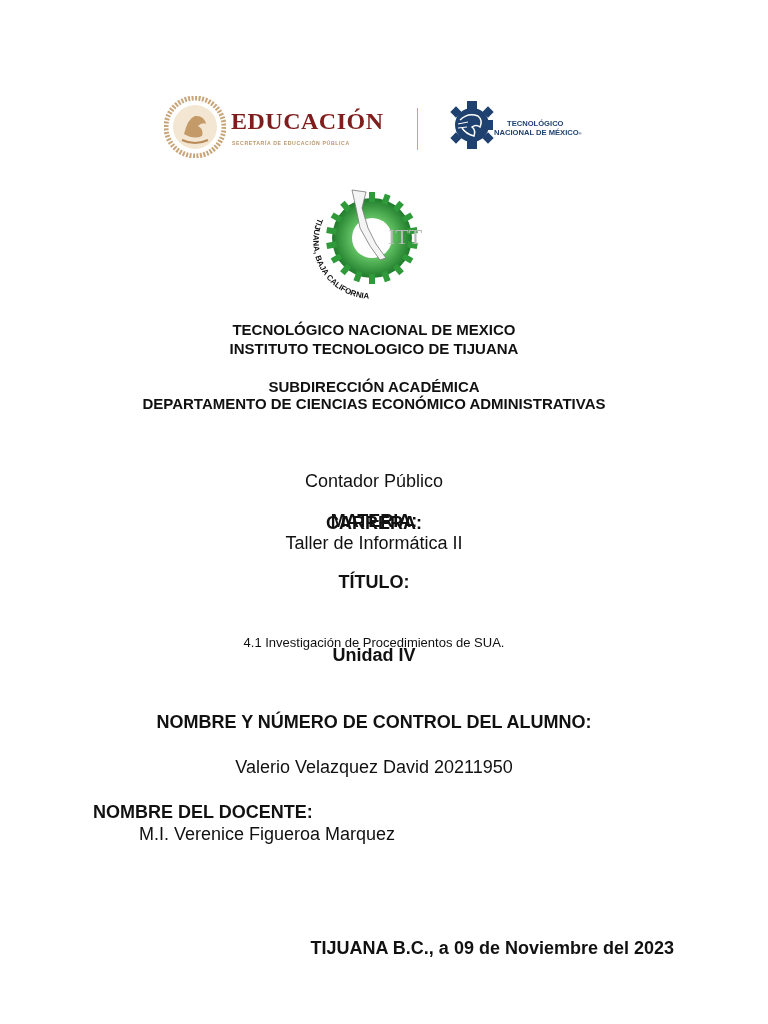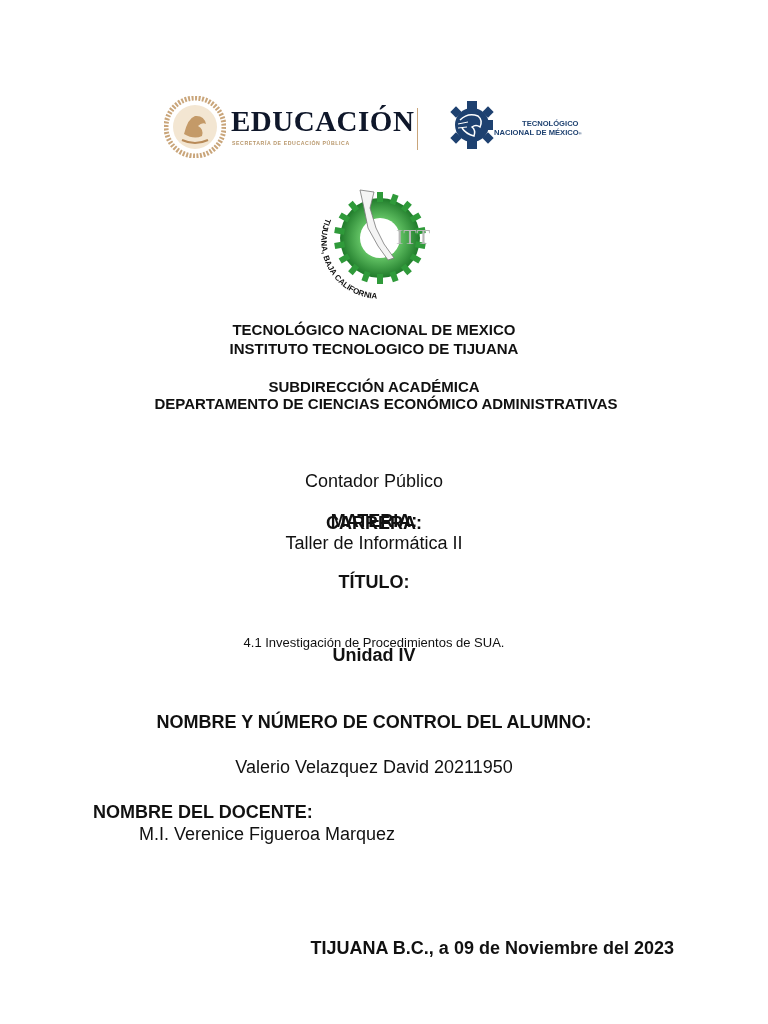--- a/index.html
+++ b/index.html
@@ -4,24 +4,24 @@
 <style>
   html, body { margin: 0; padding: 0; background: #ffffff; }
   body { width: 768px; height: 1024px; position: relative; overflow: hidden;
          font-family: "Liberation Sans", sans-serif; color: #111; }
   .abs { position: absolute; }
   .center { left: 0; width: 748px; text-align: center; }
 
   
   .sep-bar { left: 417px; top: 108px; width: 1px; height: 42px; background: #c9a57a; }
   .edu-word { left: 231px; top: 106px; font-family: "Liberation Serif", serif; font-weight: bold;
-              font-size: 29px; color: #0f172a; letter-spacing: 0.5px; line-height: 30px; }
+              font-size: 24px; color: #7f1d1d; letter-spacing: 0.5px; line-height: 30px; }
   .edu-sub { left: 232px; top: 140px; font-size: 5.2px; font-weight: bold; color: #b8976b; letter-spacing: 0.6px; }
   .tec-text { left: 494px; top: 119px; font-size: 7.6px; font-weight: bold; color: #1e4170; line-height: 9px; }
-  .tec-text .l1 { padding-left: 28px; }
+  .tec-text .l1 { padding-left: 13px; }
 
   .h1 { font-size: 15px; font-weight: bold; line-height: 19px; }
   .label-lg { font-size: 18px; font-weight: bold; line-height: 20px; }
   .val-lg { font-size: 18px; line-height: 20px; }
   .val-sm { font-size: 13px; line-height: 15px; }
 </style>
 </head>
 <body>
 
 <div class="abs" style="left:164px; top:96px; width:62px; height:62px;">
@@ -50,21 +50,21 @@
     </g>
     <path d="M10 20 Q18 12 28 16 Q33 20 30 27 Q26 24 22 27 Q26 30 24 36 Q16 34 12 28" stroke="#ffffff" stroke-width="1.5" fill="none"></path>
     <path d="M8 24 L18 22 M8 28 L17 27" stroke="#ffffff" stroke-width="1"></path>
   </svg>
 </div>
 <div class="abs tec-text">
   <div class="l1">TECNOLÓGICO</div>
   <div><span>NACIONAL DE MÉXICO</span><span style="font-size:4px">®</span></div>
 </div>
 
-<div class="abs" style="left:312px; top:184px; width:136px; height:116px;">
+<div class="abs" style="left:304px; top:184px; width:136px; height:116px;">
   <svg width="136" height="116" viewBox="0 0 136 116">
     <defs>
       <radialGradient id="gg" cx="50%" cy="50%" r="50%">
         <stop offset="40%" stop-color="#6fd06f"></stop>
         <stop offset="100%" stop-color="#1f7a2a"></stop>
       </radialGradient>
     </defs>
     <g transform="translate(68,54)">
       <circle r="40" fill="url(#gg)"></circle>
       <g fill="#2f9a3a">
@@ -94,21 +94,21 @@
     <text font-family="Liberation Sans, sans-serif" font-size="8" font-weight="bold" fill="#111">
       <textPath href="#ringpath">TIJUANA, BAJA CALIFORNIA</textPath>
     </text>
     <path id="ringpath" d="M14 34 A56 56 0 0 0 120 80" fill="none"></path>
   </svg>
 </div>
 
 <div class="abs center h1" style="top:320px;">TECNOLÓGICO NACIONAL DE MEXICO</div>
 <div class="abs center h1" style="top:339px;">INSTITUTO TECNOLOGICO DE TIJUANA</div>
 <div class="abs center h1" style="top:377px;">SUBDIRECCIÓN ACADÉMICA</div>
-<div class="abs center h1" style="top:394px;margin-left:12px;">DEPARTAMENTO DE CIENCIAS ECONÓMICO ADMINISTRATIVAS</div>
+<div class="abs center h1" style="top:394px;">DEPARTAMENTO DE CIENCIAS ECONÓMICO ADMINISTRATIVAS</div>
 
 <div class="abs center label-lg" style="top:470px;margin-top:43px;">CARRERA:</div>
 <div class="abs center val-lg" style="top:471px;text-align:center;">Contador Público</div>
 
 <div class="abs center label-lg" style="top:511px;">MATERIA:</div>
 <div class="abs center val-lg" style="top:533px;">Taller de Informática II</div>
 
 <div class="abs center label-lg" style="top:572px;">TÍTULO:</div>
 <div class="abs center val-sm" style="top:594px;margin-top:41px;">4.1 Investigación de Procedimientos de SUA.</div>
 

